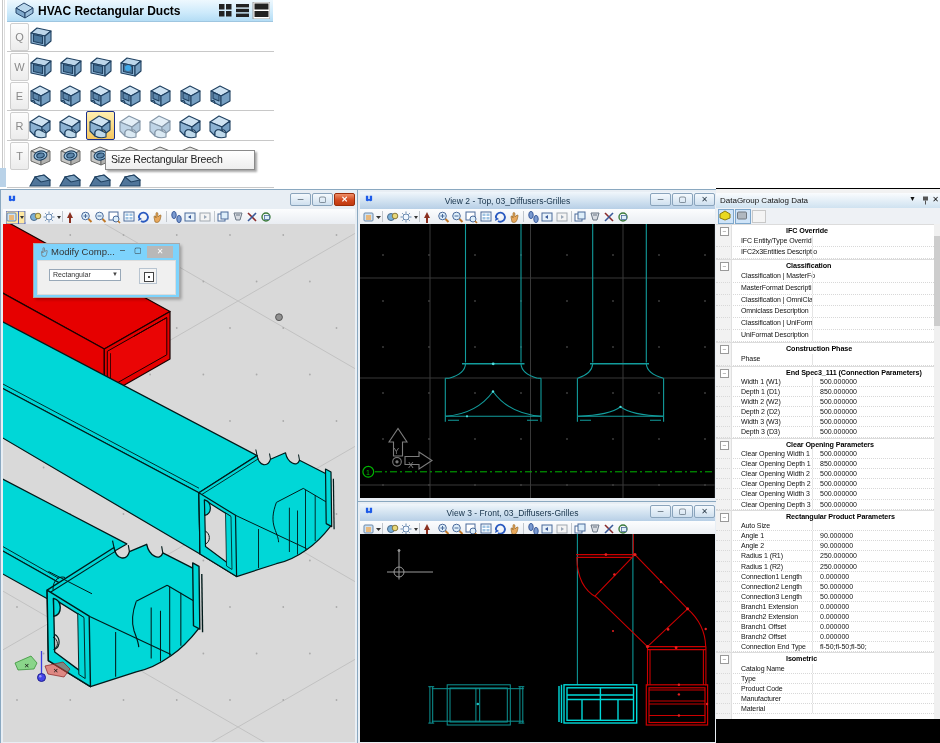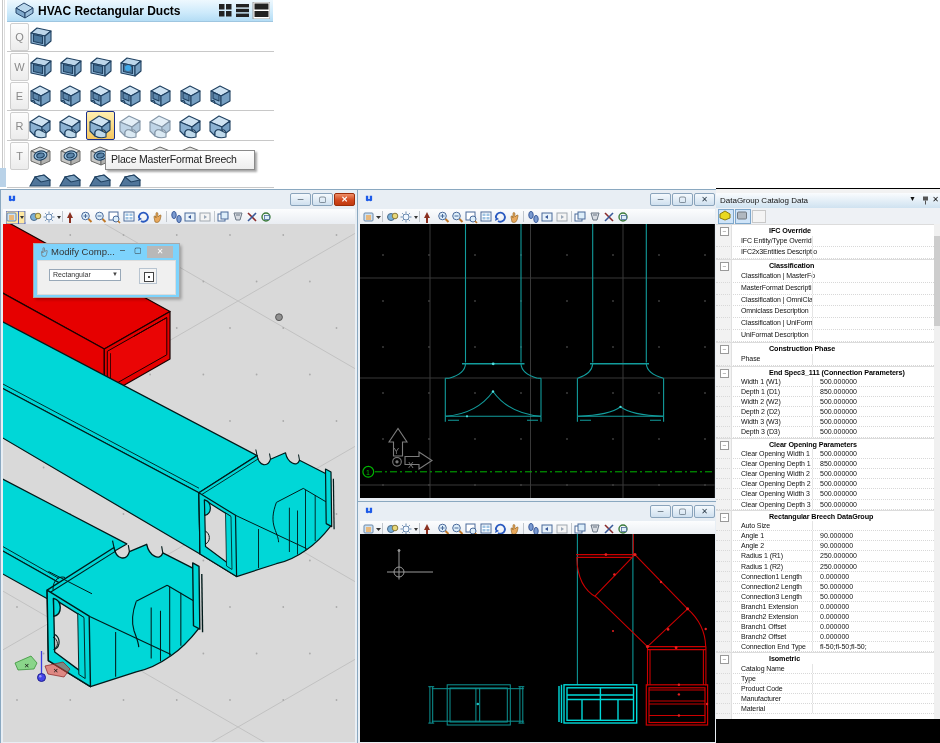--- a/index.html
+++ b/index.html
@@ -37,21 +37,21 @@
 .wbtn.red .glyph{color:#fff;font-weight:bold;}
 
 #dgpanel{left:716px;top:189px;width:224px;height:530px;background:#f2f2f2;font-size:7.5px;}
 #dg-black-top{left:716px;top:188px;width:224px;height:5px;background:#000;}
 #dg-title{position:absolute;left:0;top:4px;width:224px;height:15px;
  background:linear-gradient(#fafcfe,#cfe2f0);border-bottom:1px solid #a8bfd0;}
 #dg-tools{position:absolute;left:0;top:19px;width:224px;height:16px;background:#eef1f5;}
 #dg-grid{position:absolute;left:0;top:35px;width:218px;height:495px;background:linear-gradient(to right,#f2f2f2 0,#f2f2f2 15px,#ffffff 15px);overflow:hidden;}
 #dg-grid:after{content:"";position:absolute;left:15px;top:0;width:1px;height:100%;background:#e0e0e0;}
 .dgh{position:relative;height:11.5px;box-sizing:border-box;background:transparent;border-top:1px solid #dcdcdc;}
-.dgh .htext{position:absolute;left:21px;top:1px;font-weight:bold;color:#000;font-size:7.2px;letter-spacing:-0.1px;white-space:nowrap;padding-left:32px;}
+.dgh .htext{position:absolute;left:38px;top:1px;font-weight:bold;color:#000;font-size:7.2px;letter-spacing:-0.1px;white-space:nowrap;padding-left:32px;}
 .dgh .minus{position:absolute;left:4px;top:2px;width:7px;height:7px;border:1px solid #999;background:#fff;
  font-size:6px;line-height:6px;text-align:center;color:#555;}
 .dgr{position:relative;height:10.1px;box-sizing:border-box;border-bottom:1px dotted #d8d8d8;}
 .dgr.tall{height:11.9px;}
 .dgr .lab{position:absolute;left:25px;top:1px;color:#111;font-size:7px;letter-spacing:-0.1px;white-space:nowrap;}
 .dgr .val{position:absolute;left:104px;top:1px;color:#111;font-size:7px;}
 .dgr .sep{position:absolute;left:96px;top:0;width:1px;height:100%;background:#e4e4e4;}
 #dg-scroll{position:absolute;left:218px;top:35px;width:6px;height:495px;background:#f0f0f0;}
 #dg-thumb{position:absolute;left:0;top:12px;width:6px;height:90px;background:#cdcdcd;}
 #black-bottom{left:716px;top:719px;width:224px;height:24px;background:#000;}
@@ -285,21 +285,21 @@
             <polygon points="3,15 8,6 17,4 23,9 23,15" fill="#50759a" stroke="#1f4060" stroke-width="1.1"></polygon>
             <polygon points="8,6 17,4 23,9 14,11" fill="#7fa3c2" stroke="#1f4060" stroke-width="1.1"></polygon>
           </svg></div>
         <div class="icon" style="left:110px;"><svg width="27" height="16" viewBox="0 0 27 16">
             <polygon points="3,15 8,6 17,4 23,9 23,15" fill="#50759a" stroke="#1f4060" stroke-width="1.1"></polygon>
             <polygon points="8,6 17,4 23,9 14,11" fill="#7fa3c2" stroke="#1f4060" stroke-width="1.1"></polygon>
           </svg></div>
       </div>
     </div>
 </div>
-<div id="tooltip" class="abs">Place MasterFormat Breech</div>
+<div id="tooltip" class="abs">Size Rectangular Breech</div>
 
 <div class="vwin" id="view1" style="left:0;top:189px;width:356px;height:554px;">
   <div class="vtools" id="vt1">
       <div style="position:absolute;left:3px;top:1px;width:13px;height:13px;"><svg width="20" height="13" viewBox="0 0 20 13">
           <rect x="0" y="0" width="19" height="13" fill="#ffe9a2" stroke="#4a63c8"></rect>
           <line x1="12.5" y1="0" x2="12.5" y2="13" stroke="#4a63c8"></line>
           <polygon points="14,5 18,5 16,8" fill="#333"></polygon>
           <rect x="1" y="2" width="9" height="8" rx="1" fill="#cfe2f2" stroke="#6b87a8"></rect>
           <rect x="3" y="4" width="5" height="5" fill="#e8b87c"></rect>
         </svg></div>
@@ -565,20 +565,21 @@
     </g>
     <circle cx="278" cy="316.2" r="3.4" fill="#909090" stroke="#555555"></circle>
   </svg>
   </div>
 <svg class="vicon" viewBox="0 0 10 9">
       <path d="M1,1 L1,7 Q3,9 5,7 Q7,9 9,7 L9,1 L6,1 L6,5 L4,5 L4,1 Z" fill="#1c5ae8"></path>
     </svg>
   </div>
 
 <div class="vwin" id="view2" style="left:357px;top:189px;width:359px;height:311px;">
+  <div class="vtitle" style="padding-right:60px;">View 2 - Top, 03_Diffusers-Grilles</div>
   <div class="vtools" id="vt2">
       <div style="position:absolute;left:3px;top:1px;width:13px;height:13px;"><svg width="20" height="13" viewBox="0 0 20 13">
           <rect x="1" y="2" width="9" height="8" rx="1" fill="#cfe2f2" stroke="#6b87a8"></rect>
           <rect x="3" y="4" width="5" height="5" fill="#e8b87c"></rect>
           <polygon points="13,5 18,5 15.5,8" fill="#333"></polygon>
         </svg></div>
       <div style="position:absolute;left:22px;top:2px;width:1px;height:11px;background:#c0c6cc"></div>
       <div style="position:absolute;left:25.5px;top:1px;width:13px;height:13px;"><svg width="20" height="13" viewBox="0 0 20 13">
           <circle cx="5" cy="6" r="3.5" fill="#7ab0d8" stroke="#4a6a8a"></circle>
           <circle cx="9" cy="5" r="2.8" fill="#e8d87a" stroke="#8a7a3a"></circle>
@@ -767,20 +768,21 @@
     </g>
     <text x="365" y="473.8" font-size="7" fill="#00b400">1</text>
   </svg>
   </div>
 <svg class="vicon" viewBox="0 0 10 9">
       <path d="M1,1 L1,7 Q3,9 5,7 Q7,9 9,7 L9,1 L6,1 L6,5 L4,5 L4,1 Z" fill="#1c5ae8"></path>
     </svg>
   </div>
 
 <div class="vwin" id="view3" style="left:357px;top:501px;width:359px;height:242px;">
+  <div class="vtitle" style="padding-right:50px;">View 3 - Front, 03_Diffusers-Grilles</div>
   <div class="vtools" id="vt3">
       <div style="position:absolute;left:3px;top:1px;width:13px;height:13px;"><svg width="20" height="13" viewBox="0 0 20 13">
           <rect x="1" y="2" width="9" height="8" rx="1" fill="#cfe2f2" stroke="#6b87a8"></rect>
           <rect x="3" y="4" width="5" height="5" fill="#e8b87c"></rect>
           <polygon points="13,5 18,5 15.5,8" fill="#333"></polygon>
         </svg></div>
       <div style="position:absolute;left:22px;top:2px;width:1px;height:11px;background:#c0c6cc"></div>
       <div style="position:absolute;left:25.5px;top:1px;width:13px;height:13px;"><svg width="20" height="13" viewBox="0 0 20 13">
           <circle cx="5" cy="6" r="3.5" fill="#7ab0d8" stroke="#4a6a8a"></circle>
           <circle cx="9" cy="5" r="2.8" fill="#e8d87a" stroke="#8a7a3a"></circle>
@@ -1084,21 +1086,21 @@
         <div class="sep"></div>
         <div class="val">500.000000</div>
       </div>
       <div class="dgr">
         <div class="lab">Clear Opening Depth 3</div>
         <div class="sep"></div>
         <div class="val">500.000000</div>
       </div>
       <div class="dgh">
         <div class="minus">–</div>
-        <div class="htext">Rectangular Breech DataGroup</div>
+        <div class="htext">Rectangular Product Parameters</div>
       </div>
       <div class="dgr">
         <div class="lab">Auto Size</div>
         <div class="sep"></div>
         <div class="val"></div>
       </div>
       <div class="dgr">
         <div class="lab">Angle 1</div>
         <div class="sep"></div>
         <div class="val">90.000000</div>

